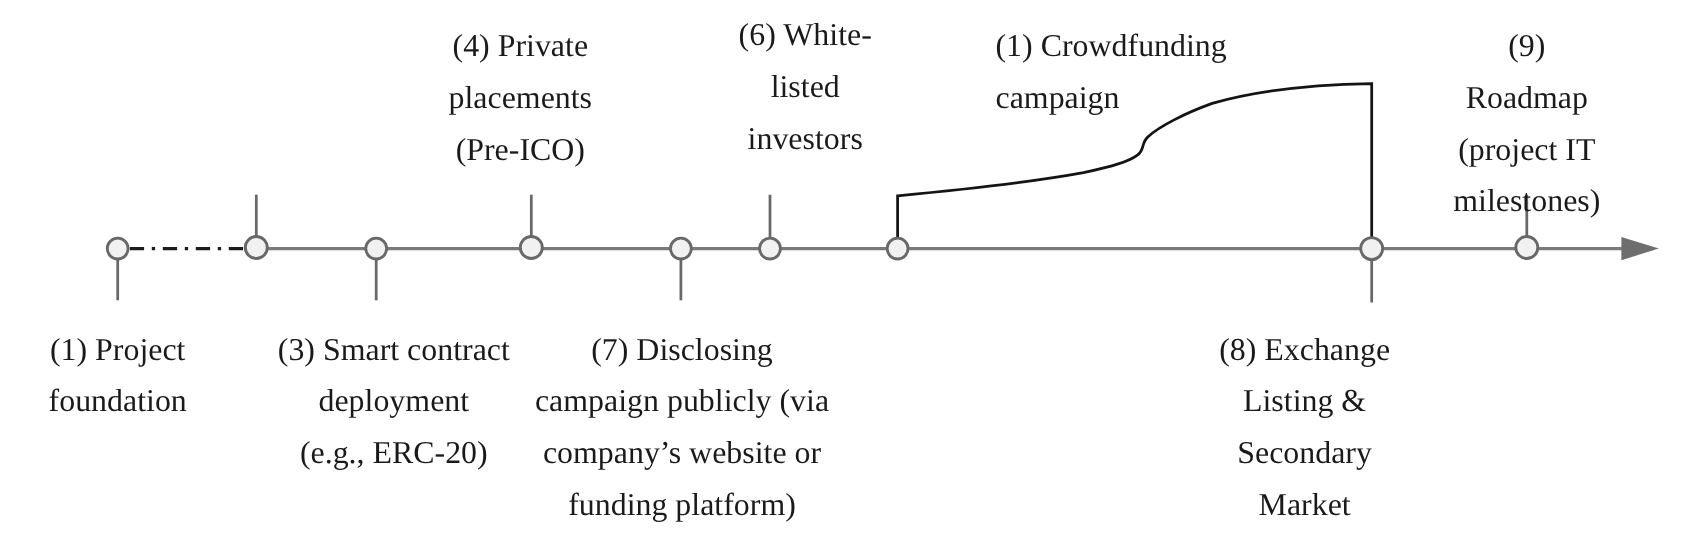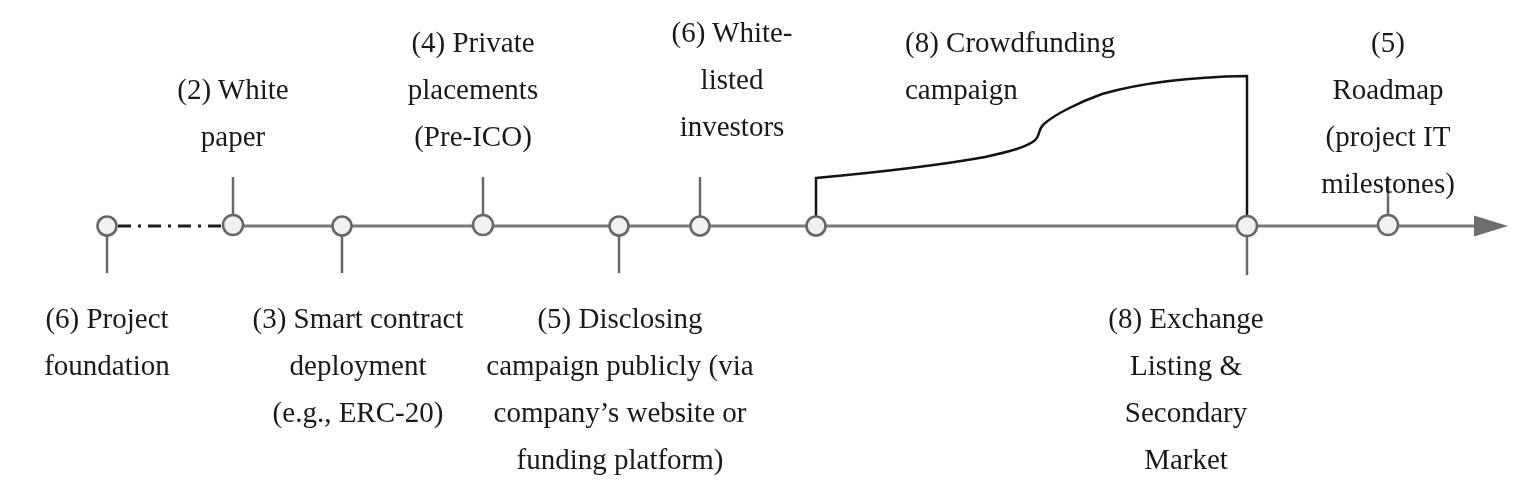--- a/index.html
+++ b/index.html
@@ -77,41 +77,39 @@
     <circle cx="233" cy="225" r="10" fill="#f1f1f1" stroke="#686868" stroke-width="2.6"></circle>
     <circle cx="342" cy="226" r="9.5" fill="#f1f1f1" stroke="#686868" stroke-width="2.6"></circle>
     <circle cx="483" cy="225" r="10" fill="#f1f1f1" stroke="#686868" stroke-width="2.6"></circle>
     <circle cx="619" cy="226" r="9.5" fill="#f1f1f1" stroke="#686868" stroke-width="2.6"></circle>
     <circle cx="700" cy="226" r="9.5" fill="#f1f1f1" stroke="#686868" stroke-width="2.6"></circle>
     <circle cx="816" cy="226" r="9.5" fill="#f1f1f1" stroke="#686868" stroke-width="2.6"></circle>
     <circle cx="1247" cy="226" r="10" fill="#f1f1f1" stroke="#686868" stroke-width="2.6"></circle>
     <circle cx="1388" cy="225" r="10" fill="#f1f1f1" stroke="#686868" stroke-width="2.6"></circle>
   </svg>
 
-  <div class="stage-label" style="left:107px;  top:295px;">(6) Project
+  <div class="stage-label" style="left:107px;  top:295px;">(1) Project
 foundation</div>
   <div class="stage-label" style="left:358px;  top:295px;">(3) Smart contract
 deployment
 (e.g., ERC-20)</div>
-  <div class="stage-label" style="left:620px;  top:295px;">(5) Disclosing
+  <div class="stage-label" style="left:620px;  top:295px;">(7) Disclosing
 campaign publicly (via
 company’s website or
 funding platform)</div>
   <div class="stage-label" style="left:1186px; top:295px;">(8) Exchange
 Listing &amp;
 Secondary
 Market</div>
 
-  <div class="stage-label" style="left:233px;  top:66px;">(2) White
-paper</div>
   <div class="stage-label" style="left:473px;  top:19px;">(4) Private
 placements
 (Pre-ICO)</div>
   <div class="stage-label" style="left:700px;  top:9px;margin-left:32px;">(6) White-
 listed
 investors</div>
-  <div class="stage-label left-aligned" style="left:905px; top:19px;">(8) Crowdfunding
+  <div class="stage-label left-aligned" style="left:905px; top:19px;">(1) Crowdfunding
 campaign</div>
-  <div class="stage-label" style="left:1388px; top:19px;">(5) Roadmap
+  <div class="stage-label" style="left:1388px; top:19px;">(9) Roadmap
 (project IT
 milestones)</div>
 
 </div>
 
 </body></html>

